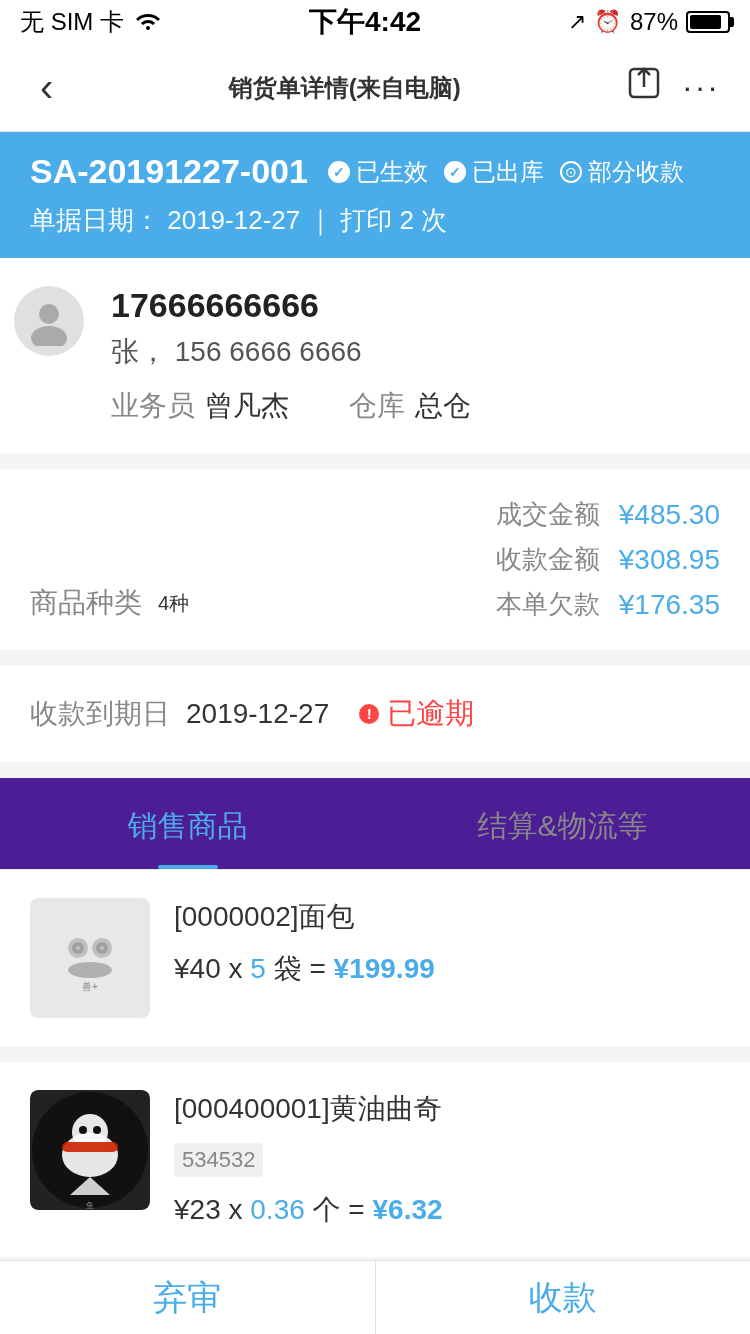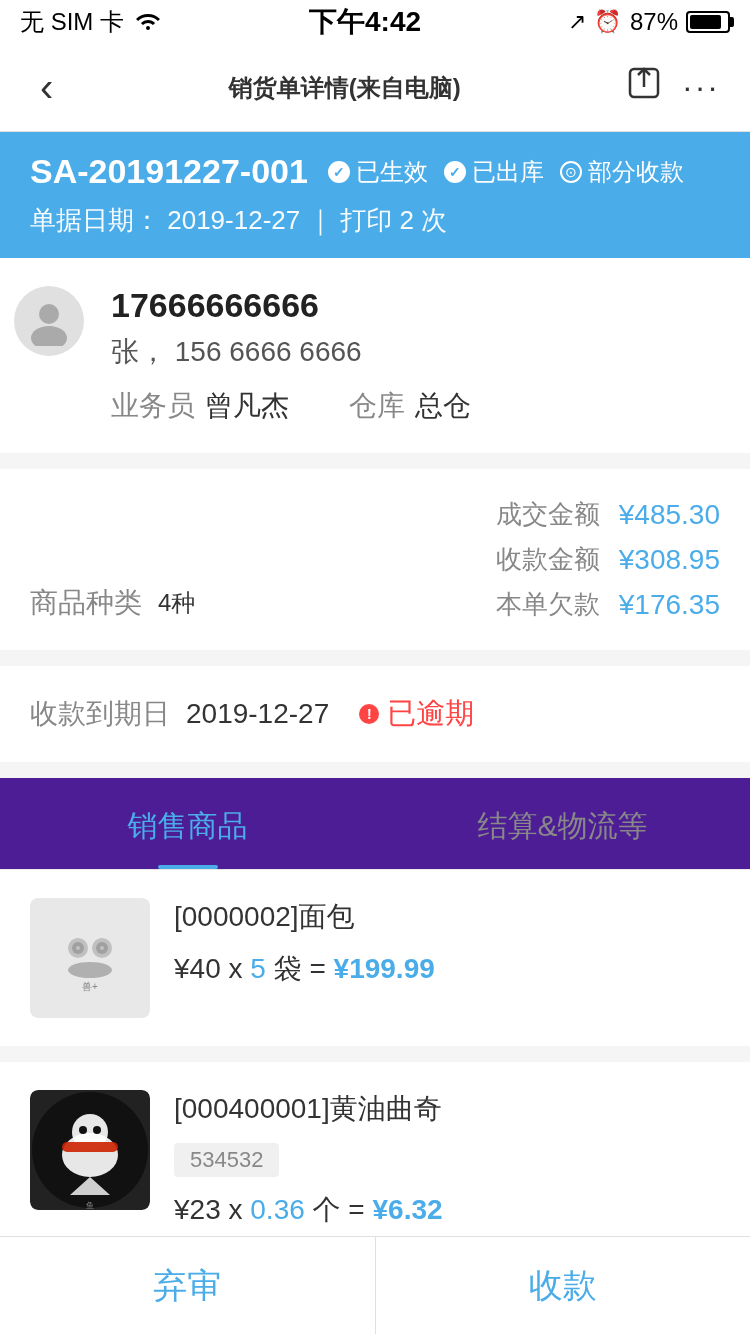--- a/index.html
+++ b/index.html
@@ -194,21 +194,21 @@
       padding: 28px 30px;
       margin-bottom: 16px;
     }
     .stats-row {
       display: flex;
       justify-content: space-between;
       align-items: flex-end;
     }
     .stats-left { display: flex; align-items: center; gap: 16px; }
     .stats-label { font-size: 28px; color: #888; }
-    .stats-count { font-size: 24px; color: #333; font-weight: 500; }
+    .stats-count { font-size: 20px; color: #333; font-weight: 500; }
     .stats-right {
       display: flex;
       flex-direction: column;
       gap: 10px;
       align-items: flex-end;
     }
     .stat-item {
       display: flex;
       align-items: center;
     }
@@ -313,38 +313,38 @@
       font-size: 28px;
       color: #333;
       margin-bottom: 14px;
       font-weight: 500;
     }
     .product-badge {
       display: inline-block;
       background: #f0f0f0;
       color: #888;
       font-size: 22px;
-      padding: 4px 16px;
+      padding: 4px 8px;
       border-radius: 4px;
       margin-bottom: 14px;
     }
     .product-price {
       font-size: 28px;
       color: #333;
     }
     .product-price .qty { color: #4AACE8; }
     .product-price .total { color: #4AACE8; font-weight: 600; }
 
     
     .bottom-bar {
       position: fixed;
       bottom: 0;
       left: 0;
       width: 750px;
-      height: 98px;
+      height: 74px;
       background: #fff;
       border-top: 1px solid #e0e0e0;
       display: flex;
       align-items: center;
     }
     .bottom-btn {
       flex: 1;
       height: 100%;
       display: flex;
       align-items: center;

